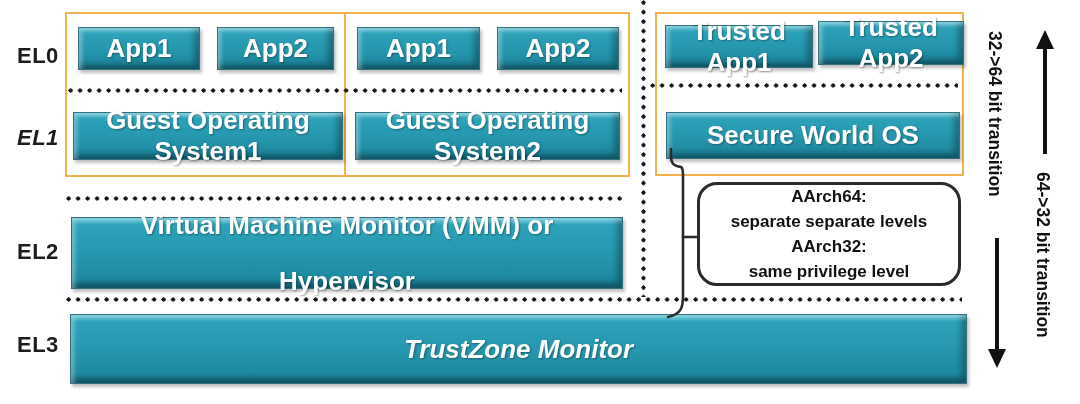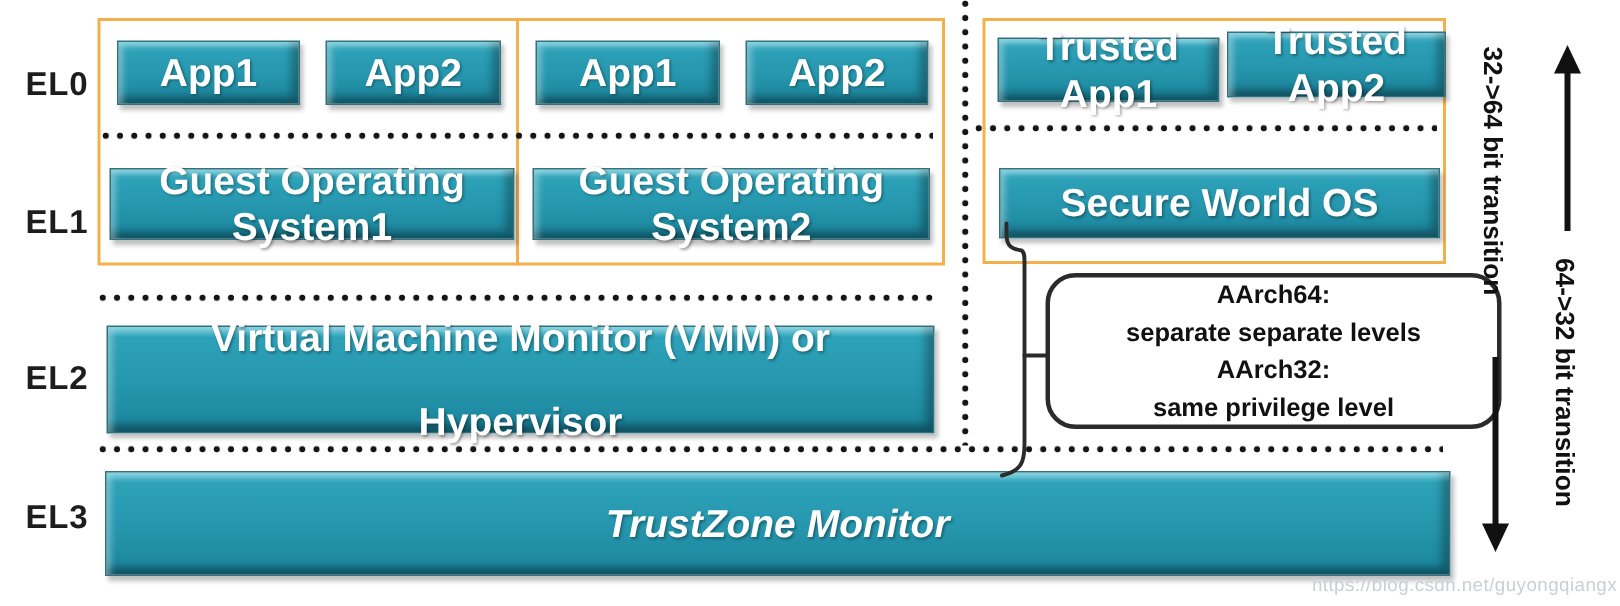--- a/index.html
+++ b/index.html
@@ -29,21 +29,21 @@
     position:absolute; height:5px;
     background-image:radial-gradient(circle at 2.5px 2.5px, #151515 1.9px, transparent 2.3px);
     background-size:9.5px 5px; background-repeat:repeat-x;
   }
   .dot-v {
     position:absolute; width:5px;
     background-image:radial-gradient(circle at 2.5px 2.5px, #151515 1.9px, transparent 2.3px);
     background-size:5px 9.5px; background-repeat:repeat-y;
   }
   .annotation {
-    position:absolute; left:697px; top:182px; width:304px; height:104px;
+    position:absolute; left:697px; top:182px; width:264px; height:104px;
     background:#ffffff; border:3px solid #2b2b2b; border-radius:20px;
     display:flex; flex-direction:column; align-items:center; justify-content:center;
     font-weight:bold; font-size:17px; color:#111; line-height:25px; text-align:center;
     box-sizing:border-box;
   }
   .vtext {
     position:absolute; writing-mode:vertical-rl; font-weight:bold; font-size:17.5px;
     color:#111; white-space:nowrap;
   }
   .arrow { position:absolute; width:18px; }
@@ -63,21 +63,21 @@
     letter-spacing:0.3px;
   }
   svg.connector { position:absolute; left:0; top:0; pointer-events:none; }
 </style>
 </head>
 <body>
 
 <div id="canvas">
 
   <div class="el-label" style="left:17px; top:43px;">EL0</div>
-  <div class="el-label" style="left:17px; top:135px;">EL1</div>
+  <div class="el-label" style="left:17px; top:125px;font-style:italic;">EL1</div>
   <div class="el-label" style="left:17px; top:239px;">EL2</div>
   <div class="el-label" style="left:17px; top:332px;">EL3</div>
 
   <div class="group" style="left:65px;  top:12px; width:277px; height:161px;"></div>
   <div class="group" style="left:344px; top:12px; width:282px; height:161px;"></div>
   <div class="group" style="left:655px; top:12px; width:305px; height:160px;"></div>
 
   <div class="tz" style="left:78px;  top:27px; width:120px; height:41px;">App1</div>
   <div class="tz" style="left:217px; top:27px; width:115px; height:41px;">App2</div>
   <div class="tz" style="left:73px;  top:112px; width:268px; height:46px;">Guest Operating System1</div>
@@ -120,15 +120,14 @@
     <div class="shaft" style="top:0; height:112px;"></div>
     <div class="head-down"></div>
   </div>
 
   <div class="arrow" style="left:1036px; top:30px; height:124px;">
     <div class="head-up"></div>
     <div class="shaft" style="top:18px; height:106px;"></div>
   </div>
   <div class="vtext" style="left:1032px; top:172px;">64-&gt;32 bit transition</div>
 
-  <div class="watermark">https://blog.csdn.net/guyongqiangx</div>
 
 </div>
 
 </body></html>

